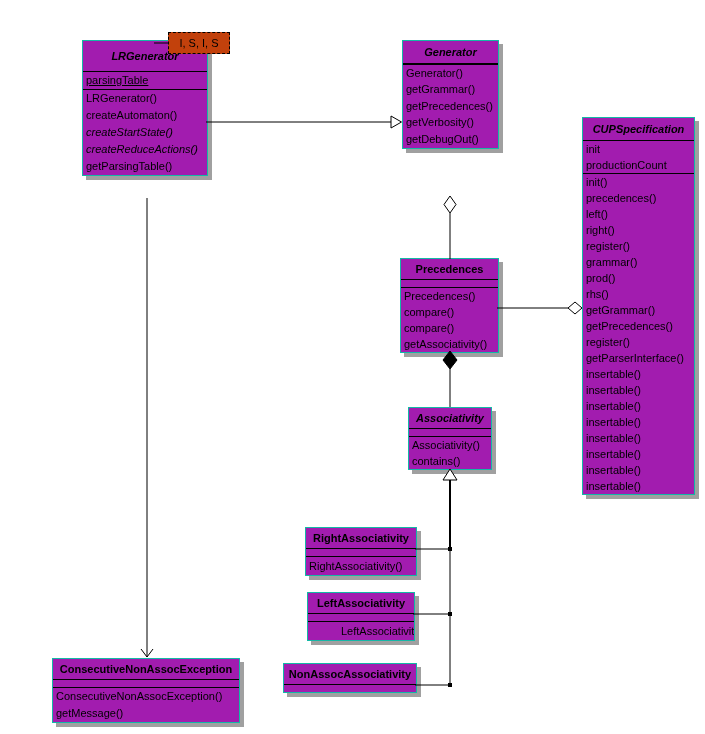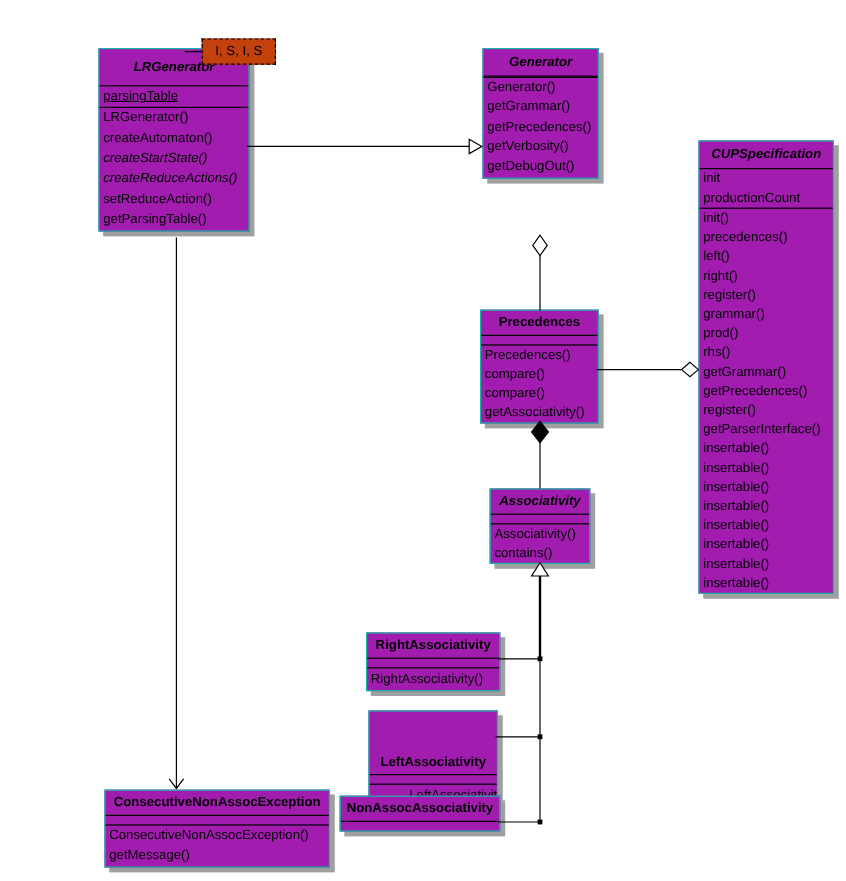--- a/index.html
+++ b/index.html
@@ -71,21 +71,20 @@
       <div class="class-box" style="left: 82px; top: 40px; width: 124px;">
         <div class="class-title abstract" style="height: 30px;">LRGenerator</div>
         <div class="compartment attributes">
           <div class="member" style="height: 17px; text-decoration: underline;">parsingTable</div>
         </div>
         <div class="compartment methods">
           <div class="member" style="height: 17px;">LRGenerator()</div>
           <div class="member" style="height: 17px;">createAutomaton()</div>
           <div class="member italic" style="height: 17px;">createStartState()</div>
           <div class="member italic" style="height: 17px;">createReduceActions()</div>
-          <div class="member" style="height: 17px;">setReduceAction()</div>
           <div class="member" style="height: 17px;">getParsingTable()</div>
         </div>
       </div>
       <div class="class-box" style="left: 402px; top: 40px; width: 95px;">
         <div class="class-title abstract" style="height: 22px;">Generator</div>
         <div class="compartment methods">
           <div class="member" style="height: 16.5px;">Generator()</div>
           <div class="member" style="height: 16.5px;">getGrammar()</div>
           <div class="member" style="height: 16.5px;">getPrecedences()</div>
           <div class="member" style="height: 16.5px;">getVerbosity()</div>
@@ -140,31 +139,31 @@
         </div>
       </div>
       <div class="class-box" style="left: 305px; top: 527px; width: 110px;">
         <div class="class-title" style="height: 20px;">RightAssociativity</div>
         <div class="compartment attributes" style="height: 7px;"></div>
         <div class="compartment methods">
           <div class="member" style="height: 18px;">RightAssociativity()</div>
         </div>
       </div>
       <div class="class-box" style="left: 307px; top: 592px; width: 106px;">
-        <div class="class-title" style="height: 20px; margin-top: 32px;">LeftAssociativity</div>
+        <div class="class-title" style="height: 20px;">LeftAssociativity</div>
         <div class="compartment attributes" style="height: 7px;"></div>
         <div class="compartment methods">
           <div class="member" style="height: 18px; padding-left: 33px;">LeftAssociativity()</div>
         </div>
       </div>
       <div class="class-box" style="left: 283px; top: 663px; width: 132px;">
         <div class="class-title" style="height: 20px;">NonAssocAssociativity</div>
         <div class="compartment attributes" style="height: 7px;"></div>
       </div>
-      <div class="class-box" style="left: 52px; top: 658px; width: 186px; margin-left: 35px;">
+      <div class="class-box" style="left: 52px; top: 658px; width: 186px;">
         <div class="class-title" style="height: 20px;">ConsecutiveNonAssocException</div>
         <div class="compartment attributes" style="height: 7px;"></div>
         <div class="compartment methods">
           <div class="member" style="height: 17px;">ConsecutiveNonAssocException()</div>
           <div class="member" style="height: 17px;">getMessage()</div>
         </div>
       </div>
     </div>
 
   <div class="uml-note">

